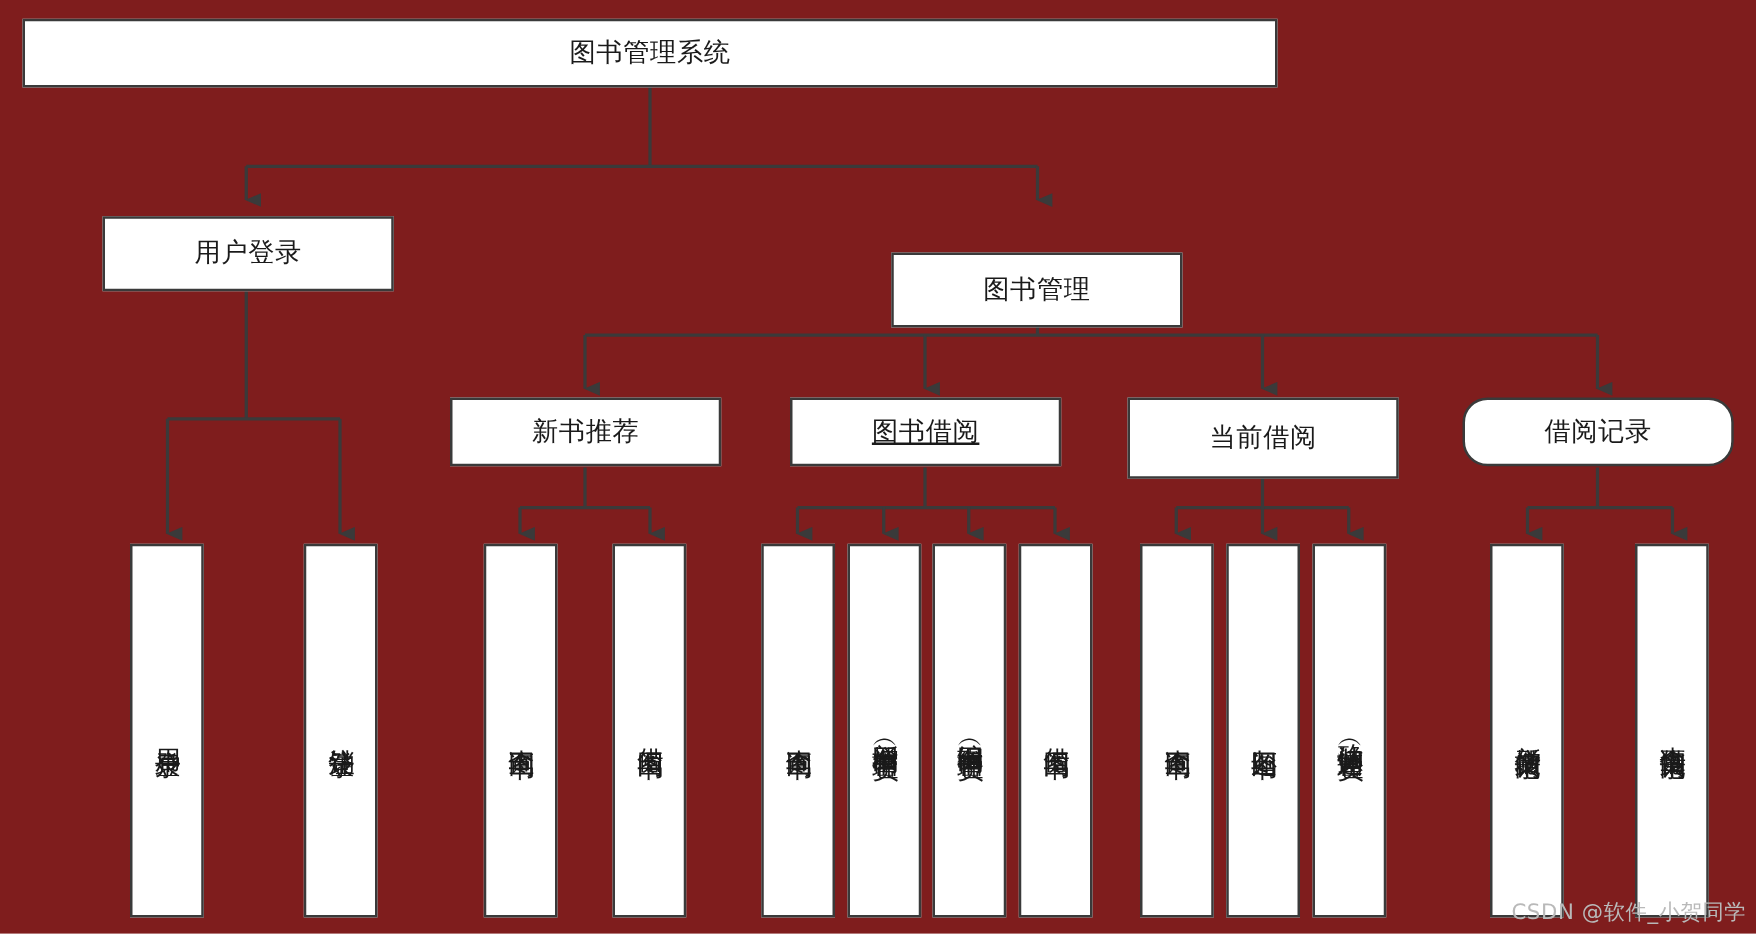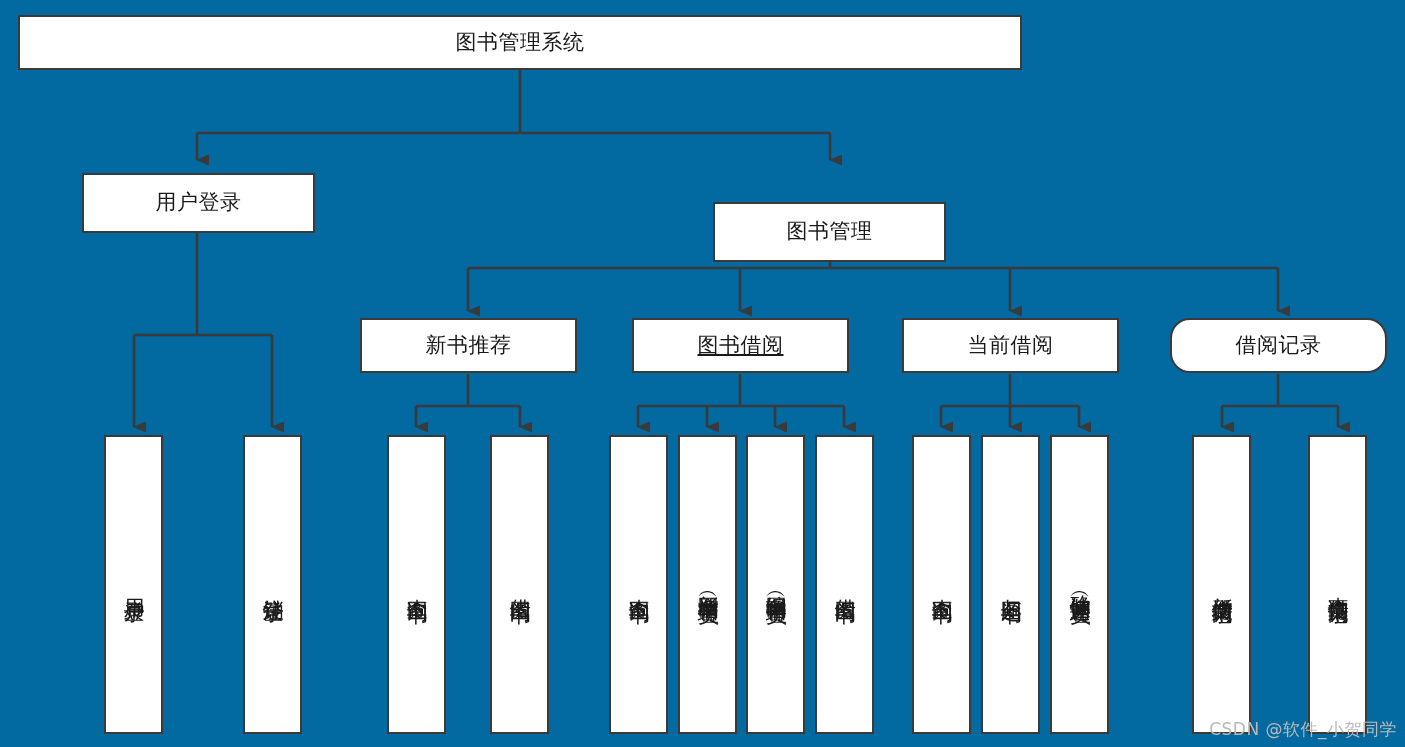--- a/index.html
+++ b/index.html
@@ -8,21 +8,21 @@
     padding: 0;
     background: #ffffff;
   }
   body {
     font-family: "DejaVu Sans", "Liberation Sans", sans-serif;
   }
   #diagram-root {
     position: relative;
     width: 1405px;
     height: 747px;
-    background: #0369a1;
+    background: #7f1d1d;
     overflow: hidden;
   }
   svg.connectors {
     position: absolute;
     left: 0;
     top: 0;
     width: 1405px;
     height: 747px;
     pointer-events: none;
   }
@@ -137,21 +137,21 @@
   </div>
 
   <div class="node horizontal" style="left:360px; top:318px; width:217px; height:55px;">
     <span class="node-label">新书推荐</span>
   </div>
 
   <div class="node horizontal" style="left:632px; top:318px; width:217px; height:55px;text-decoration:underline;">
     <span class="node-label">图书借阅</span>
   </div>
 
-  <div class="node horizontal" style="left:902px; top:318px; width:217px; height:55px;">
+  <div class="node horizontal" style="left:902px; top:318px; width:217px; height:65px;">
     <span class="node-label">当前借阅</span>
   </div>
 
   <div class="node horizontal" style="left:1170px; top:318px; width:217px; height:55px;border-radius:20px;">
     <span class="node-label">借阅记录</span>
   </div>
 
   <div class="node vertical" style="left:104px; top:435px; width:59px; height:299px;">
     <span class="vlabel">用户登录</span>
   </div>

